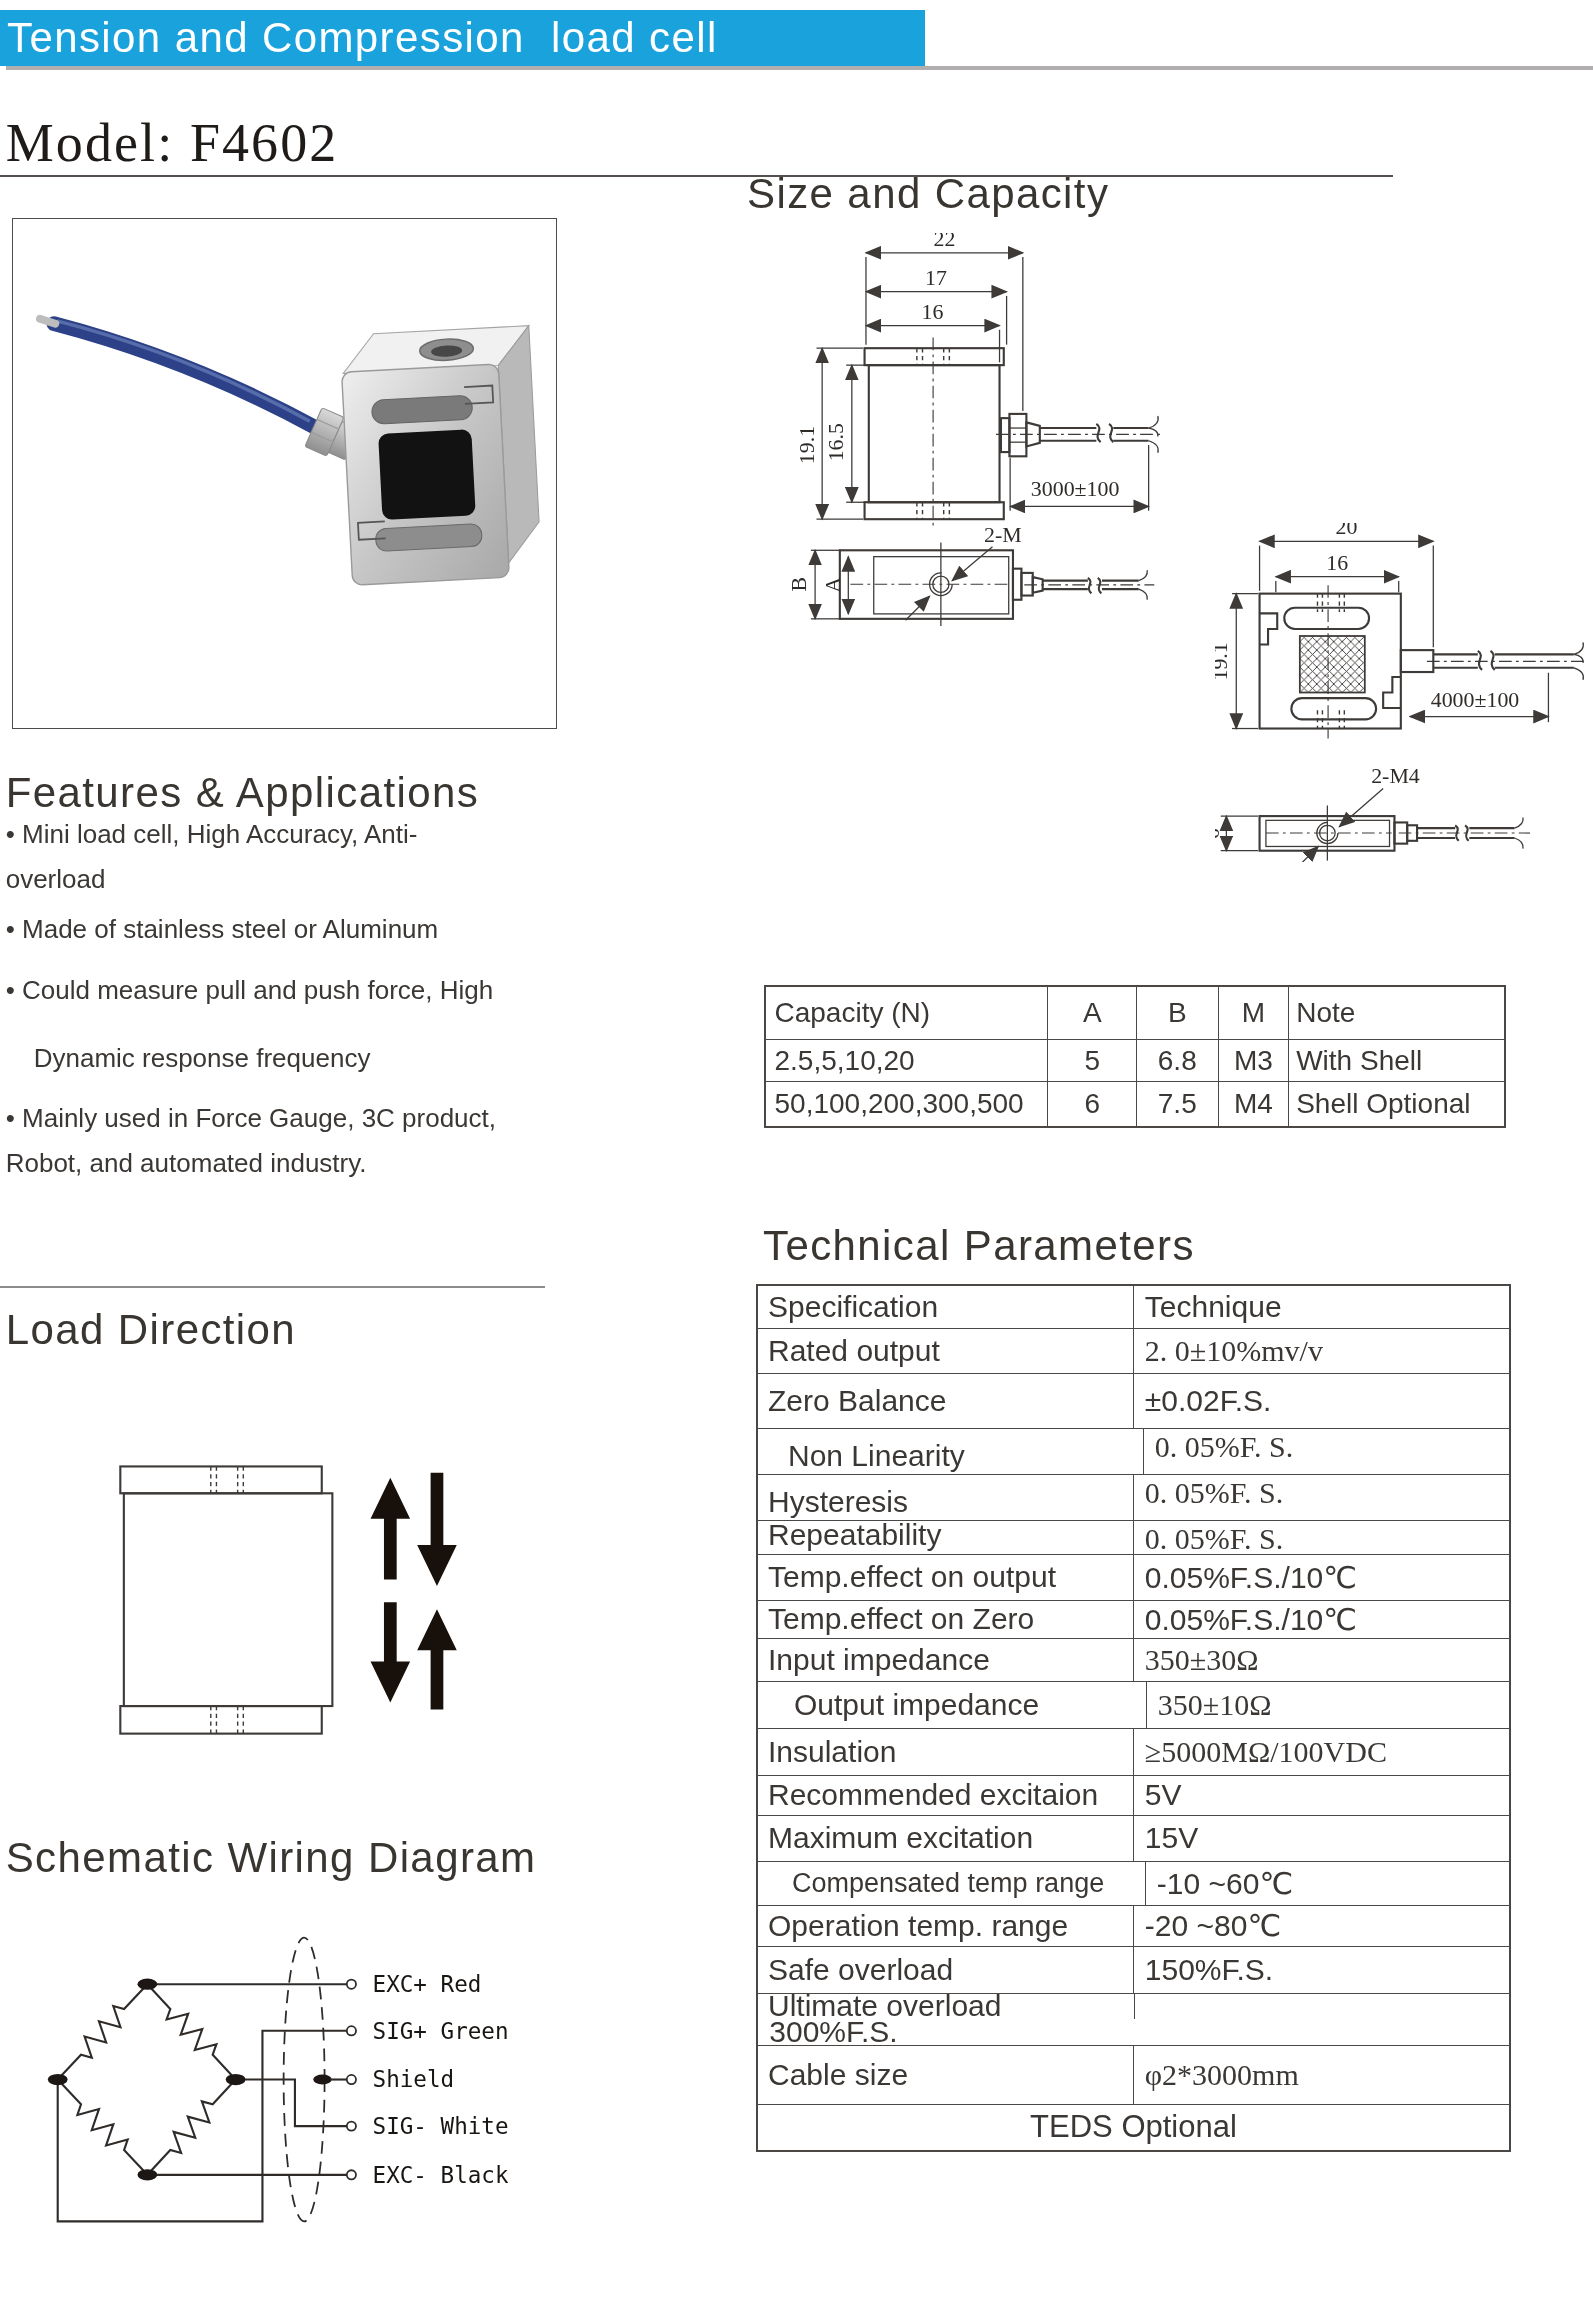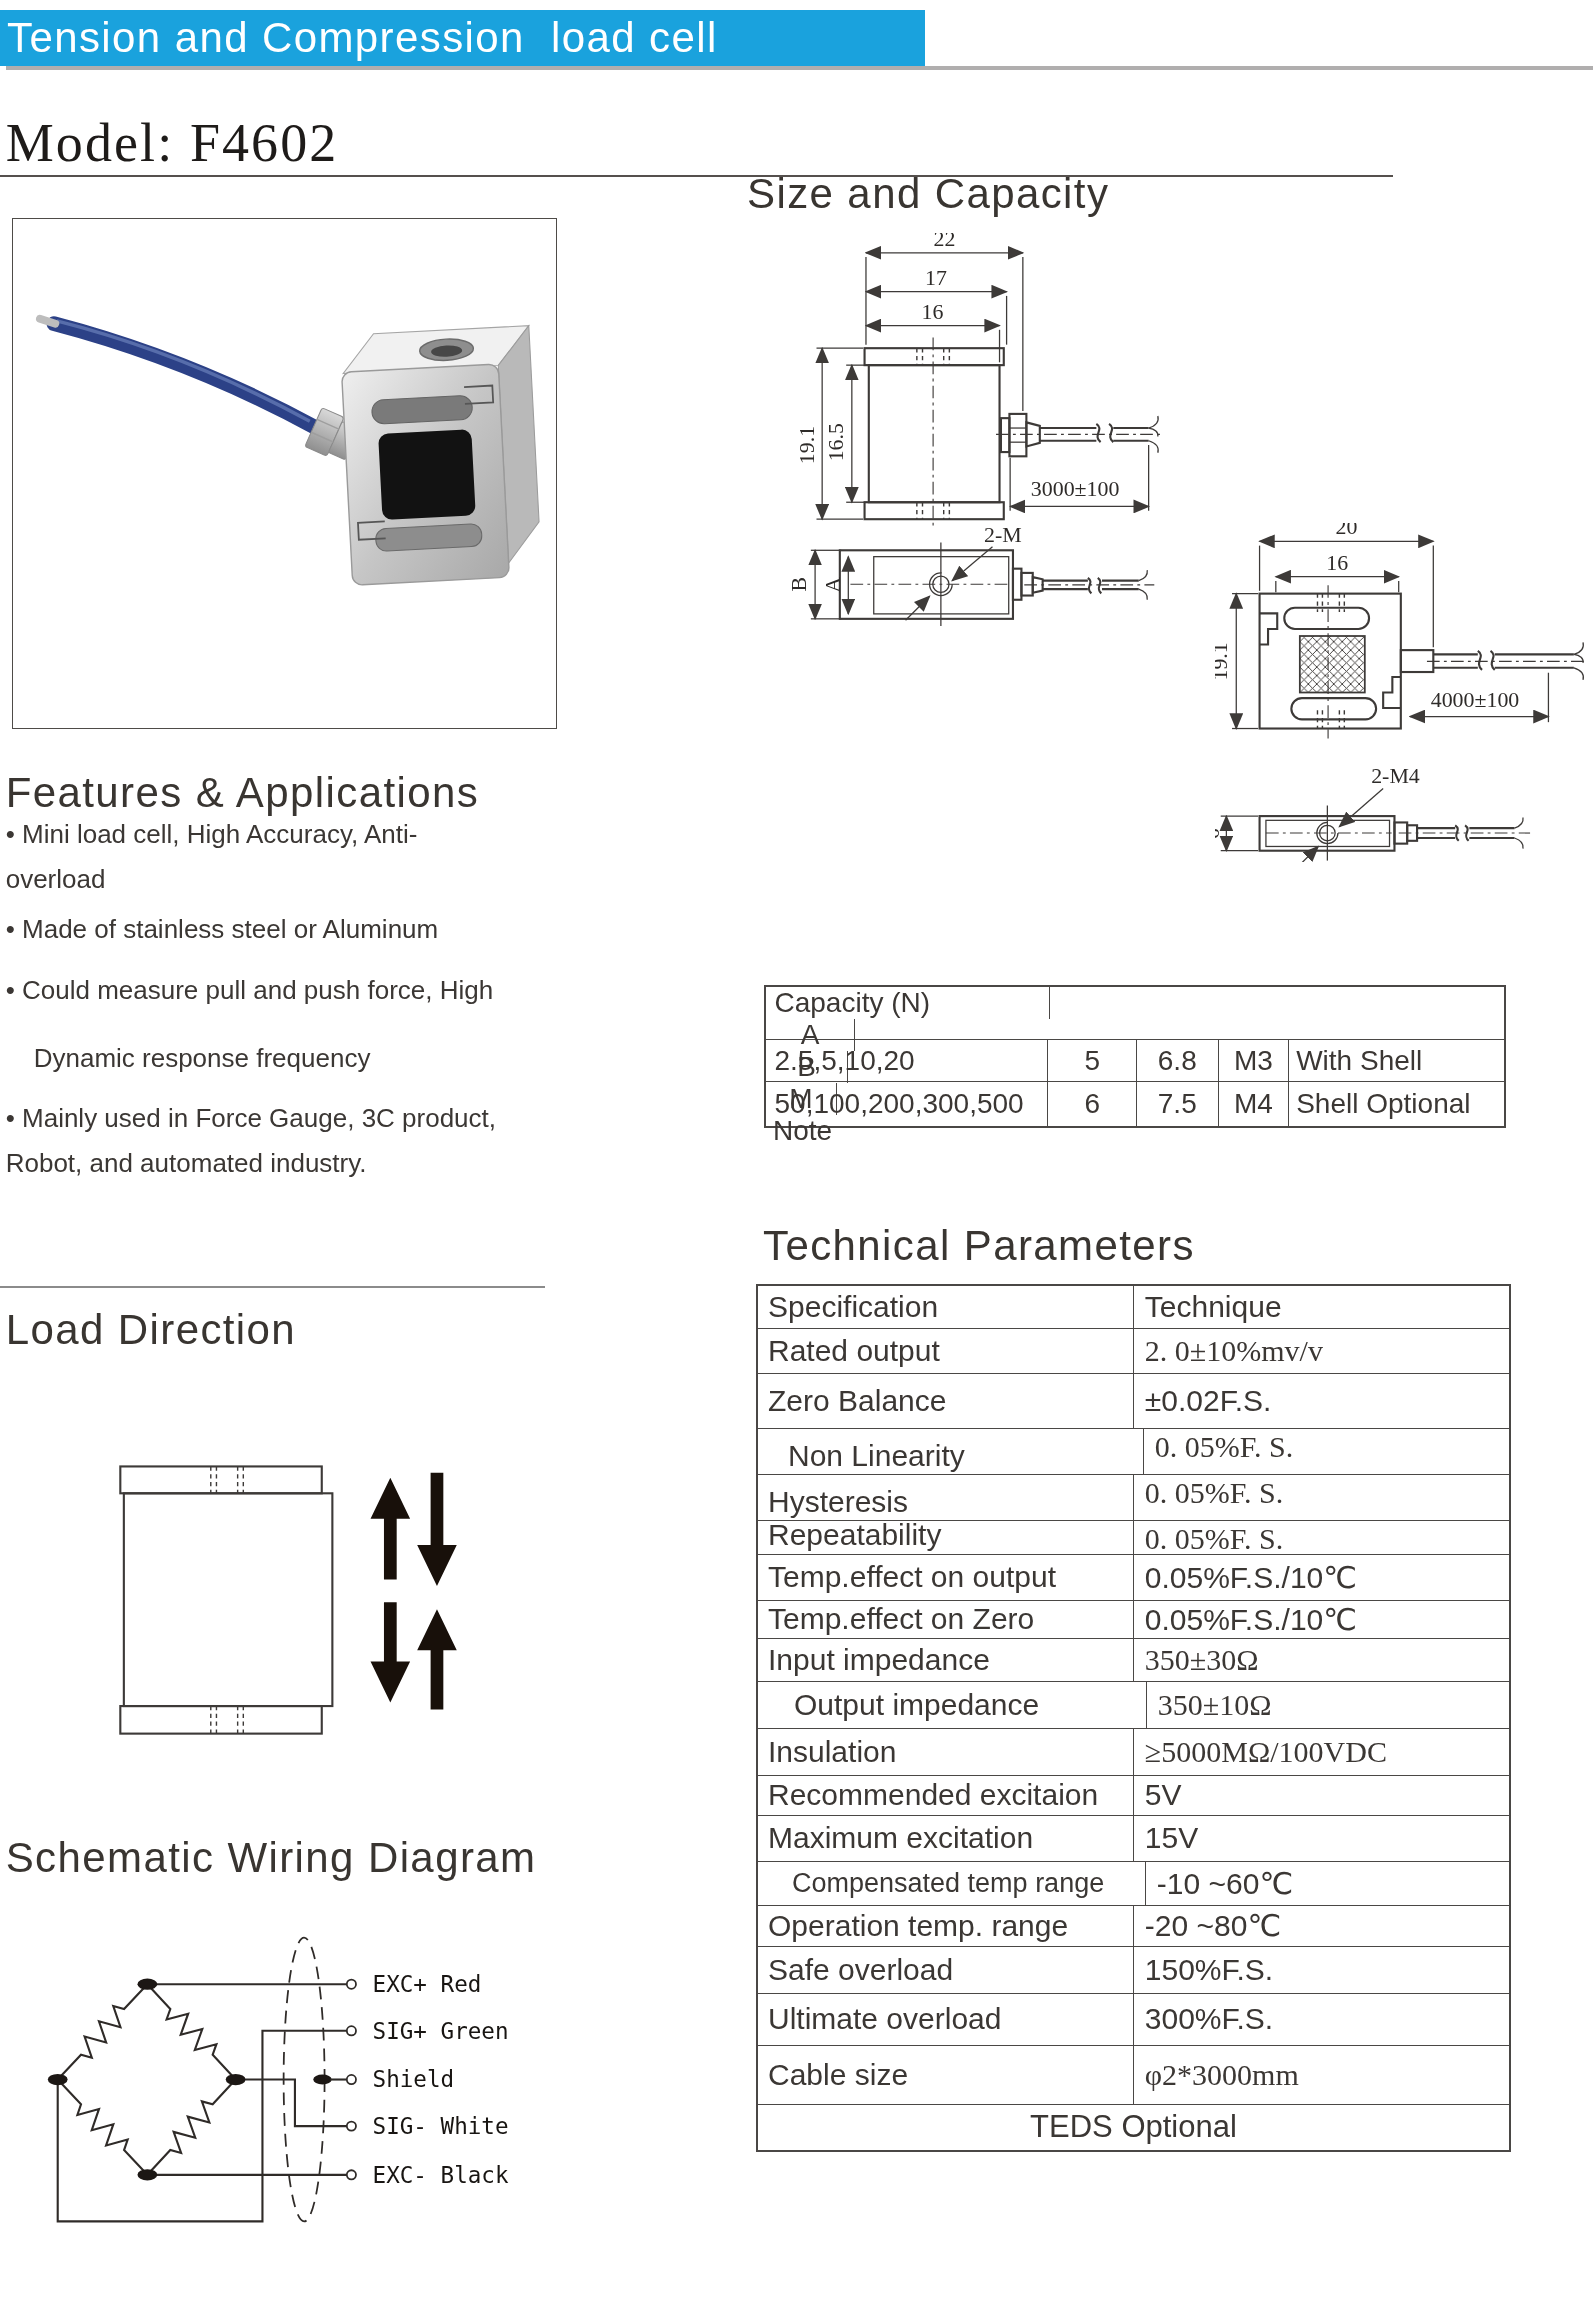--- a/index.html
+++ b/index.html
@@ -267,21 +267,21 @@
       <line class="oln" x1="286" y1="446" x2="340" y2="446"></line>
     <path class="oln" d="M340,428 c10,7 -5,13 5,22"></path>
       <path class="oln" d="M354,428 c10,7 -5,13 5,22"></path>
     <line class="oln" x1="360" y1="432" x2="424" y2="432"></line>
       <line class="oln" x1="360" y1="446" x2="424" y2="446"></line>
     <path class="thin" d="M424,432 c9,-3 13,-8 12,-15 M424,446 c9,3 13,8 12,15"></path>
     <line class="dd" x1="260" y1="439" x2="446" y2="439"></line>
   </svg>
 
   <div id="capacity-table" class="abs grid-table">
-    <div class="crow" style="height:52px;flex-direction:column;">
+    <div class="crow" style="height:52px;">
       <div class="ccell c0">Capacity (N)</div>
       <div class="ccell c1">A</div>
       <div class="ccell c2">B</div>
       <div class="ccell c3">M</div>
       <div class="ccell c4">Note</div>
     </div>
     <div class="crow" style="height:41px;">
       <div class="ccell c0">2.5,5,10,20</div>
       <div class="ccell c1">5</div>
       <div class="ccell c2">6.8</div>
@@ -367,21 +367,21 @@
         <div class="tcell val">-10 ~60℃</div>
       </div>
     <div class="trow" style="height:40px;">
         <div class="tcell lbl">Operation temp. range</div>
         <div class="tcell val">-20 ~80℃</div>
       </div>
     <div class="trow" style="height:46px;">
         <div class="tcell lbl">Safe overload</div>
         <div class="tcell val">150%F.S.</div>
       </div>
-    <div class="trow" style="height:51px;">
+    <div class="trow" style="height:51px;flex-direction:column;">
         <div class="tcell lbl">Ultimate overload</div>
         <div class="tcell val">300%F.S.</div>
       </div>
     <div class="trow" style="height:58px;">
         <div class="tcell lbl">Cable size</div>
         <div class="tcell val ser">φ2*3000mm</div>
       </div>
     <div id="teds-row">TEDS Optional</div>
   </div>
 

